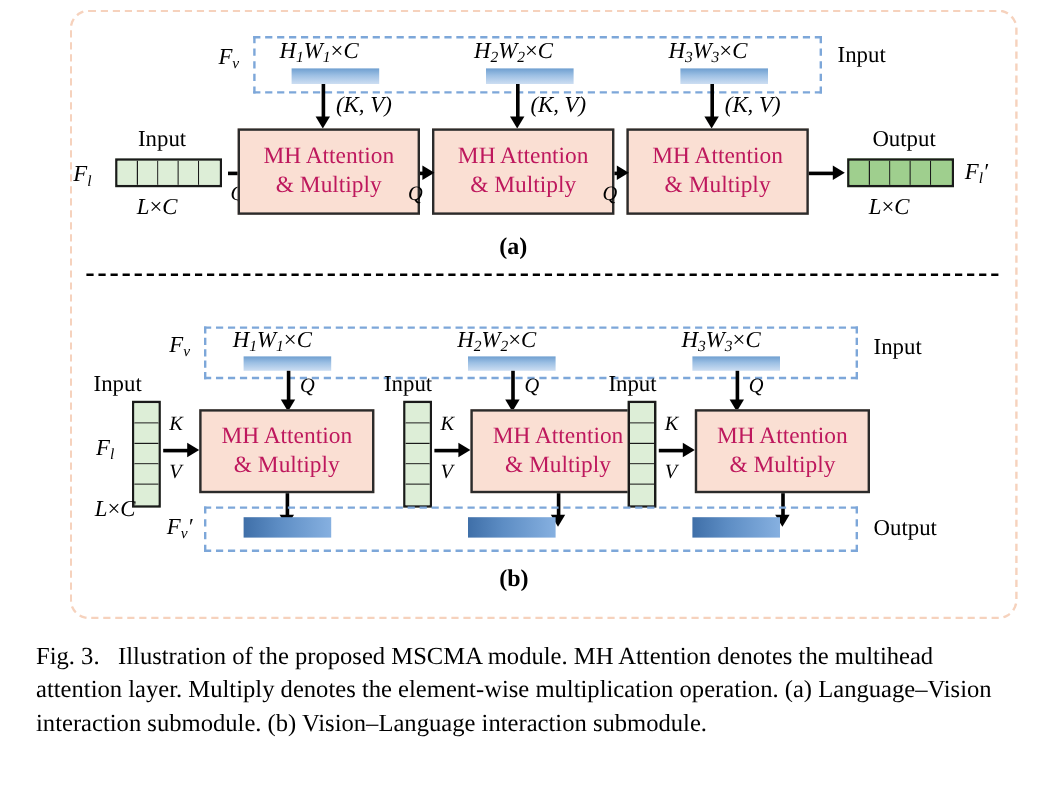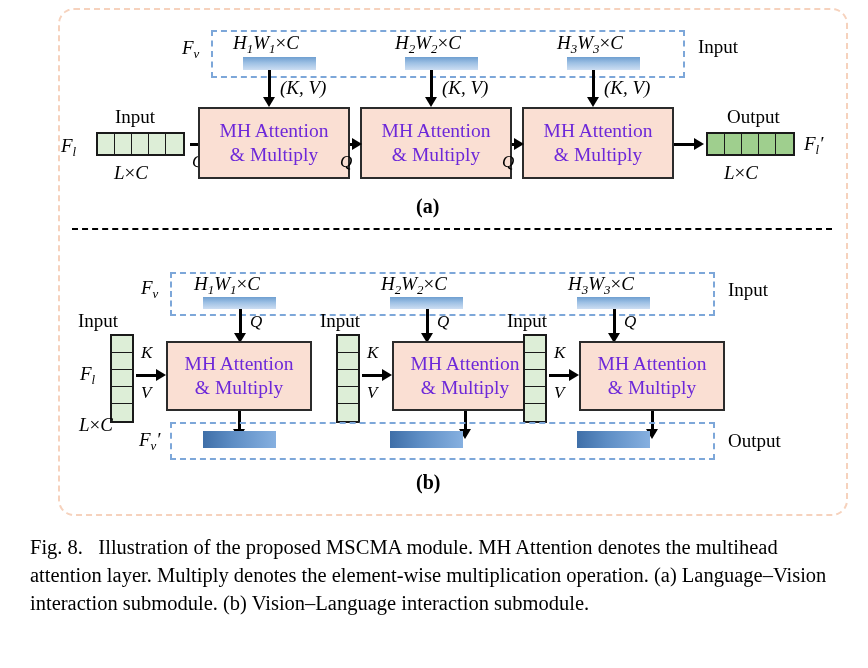--- a/index.html
+++ b/index.html
@@ -49,21 +49,21 @@
     position: absolute;
     background: #fadfd3;
     border: 2px solid #2b2b2b;
     box-sizing: border-box;
     display: flex;
     flex-direction: column;
     align-items: center;
     justify-content: center;
     line-height: 1.22;
     font-size: 19.5px;
-    color: #6d28d9;
+    color: #be185d;
     text-align: center;
   }
   .mh-box .ln { display: block; white-space: nowrap; }
 
   
   .tokens-h {
     position: absolute;
     display: flex;
     border: 2px solid #1a1a1a;
     box-sizing: content-box;
@@ -391,13 +391,13 @@
 <div class="lbl math" style="left:139px; top:430px;">F<span class="sub">v</span>′</div>
 
 <div class="bar-h" style="left:203px; top:431px; width:73px; height:17px;"></div>
 <div class="bar-h" style="left:390px; top:431px; width:73px; height:17px;"></div>
 <div class="bar-h" style="left:577px; top:431px; width:73px; height:17px;"></div>
 
 <div class="lbl" style="left:728px; top:431px;">Output</div>
 
 <div class="lbl sub-id" style="left:416px; top:472px;">(b)</div>
 
-<div id="caption"><span class="figno">Fig. 8.</span>&nbsp;&nbsp;&nbsp;<span>Illustration of the proposed MSCMA module. MH Attention denotes the multihead attention layer. Multiply denotes the element-wise multiplication operation. (a) Language–Vision interaction submodule. (b) Vision–Language interaction submodule.</span></div>
+<div id="caption"><span class="figno">Fig. 3.</span>&nbsp;&nbsp;&nbsp;<span>Illustration of the proposed MSCMA module. MH Attention denotes the multihead attention layer. Multiply denotes the element-wise multiplication operation. (a) Language–Vision interaction submodule. (b) Vision–Language interaction submodule.</span></div>
 
 </body></html>

